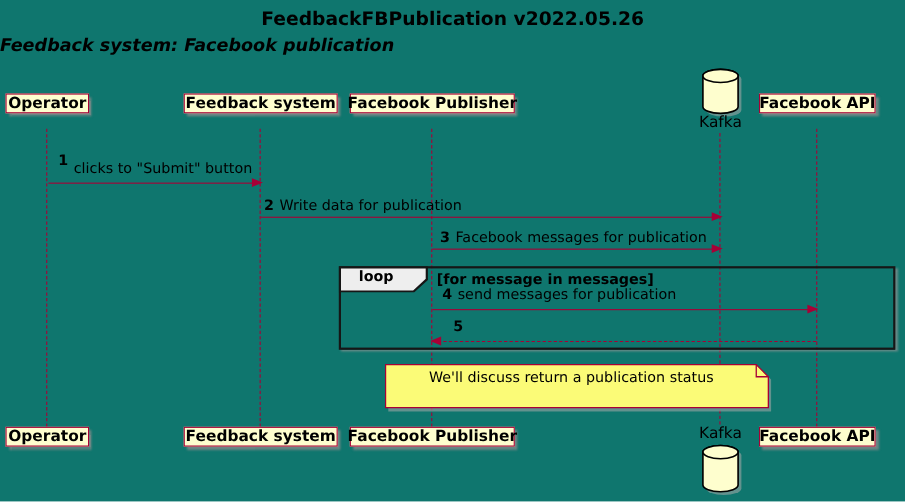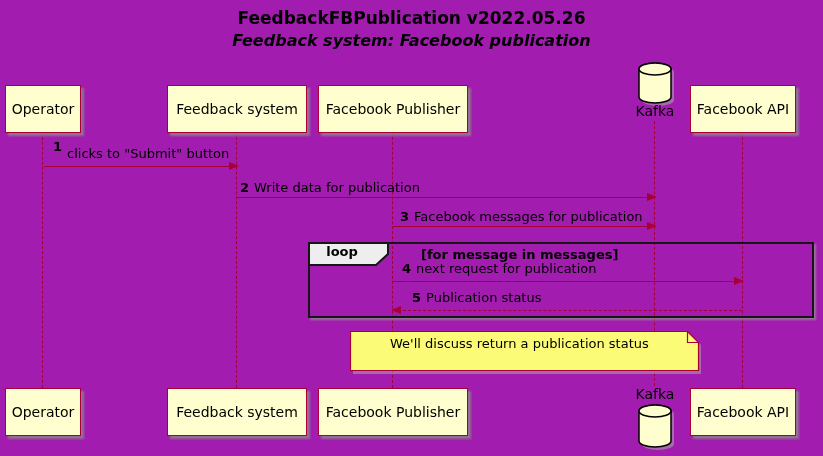--- a/index.html
+++ b/index.html
@@ -1,33 +1,33 @@
 <!DOCTYPE html>
 <html><head>
 <meta charset="utf-8">
 <style>
   html,body{margin:0;padding:0;background:#ffffff;}
   .canvas{
-    position:relative;width:823px;height:456px;background:#a21caf;
+    position:relative;width:823px;height:456px;background:#0f766e;
     font-family:"DejaVu Sans", sans-serif;color:#000;overflow:hidden;
   }
   .title{
     position:absolute;left:0;right:0;top:8px;text-align:center;
     font-size:17px;font-weight:bold;
   }
   .subtitle{
-    position:absolute;left:0;right:0;top:31px;text-align:center;
+    position:absolute;left:0;right:0;top:31px;text-align:left;
     font-size:16px;font-style:italic;font-weight:bold;
   }
   .pbox{
-    position:absolute;height:48px;box-sizing:border-box;
+    position:absolute;height:18px;box-sizing:border-box;
     background:#FEFECE;border:1.6px solid #A80036;
     box-shadow:3px 3px 2px rgba(140,140,140,.75);
     display:flex;align-items:center;justify-content:center;
-    font-size:14px;z-index:3;white-space:nowrap;
+    font-size:14px;z-index:3;white-space:nowrap;font-weight:bold;
   }
   .lifeline{
     position:absolute;width:0;border-left:1px dashed #A80036;z-index:1;
   }
   .msg{
     position:absolute;font-size:13px;white-space:nowrap;z-index:3;
     display:flex;align-items:center;
   }
   .msg .num{font-weight:bold;margin-right:5px;}
   .msg .lines{line-height:15px;}
@@ -51,21 +51,21 @@
     border:2px solid #161616;box-sizing:border-box;z-index:2;
     box-shadow:2px 2px 2px rgba(150,150,150,.7);
   }
   .loop-tab{position:absolute;left:-2px;top:-2px;z-index:3;}
   .loop-tab-text{
     position:absolute;left:-2px;top:0px;width:68px;text-align:center;
     font-size:13px;font-weight:bold;z-index:4;
   }
   .guard{
     position:absolute;left:87px;top:3px;font-size:13px;font-weight:bold;
-    white-space:nowrap;z-index:3;margin-left:24px;
+    white-space:nowrap;z-index:3;
   }
   .note{position:absolute;left:350px;top:331px;z-index:4;}
   .note-text{
     position:absolute;left:40px;top:5px;font-size:13px;line-height:16px;
     white-space:nowrap;z-index:5;text-align:right;
   }
   .kafka-label{
     position:absolute;width:80px;text-align:center;font-size:14px;z-index:3;
   }
   .cyl{position:absolute;z-index:3;}
@@ -138,29 +138,28 @@
       <svg width="82" height="24" viewBox="0 0 82 24">
         <path d="M1 1 L80 1 L80 12 L68 23 L1 23 Z" fill="#EEEEEE" stroke="#161616" stroke-width="2"></path>
       </svg>
     </div>
     <div class="loop-tab-text">loop</div>
     <div class="guard">[for message in messages]</div>
   </div>
 
   <div class="msg" style="left:402px;top:261px;">
     <span class="num">4</span>
-    <span>next request for publication</span>
+    <span>send messages for publication</span>
   </div>
   <div class="arrow" style="left:393px;top:281px;width:349px;">
     <span class="head right"></span>
   </div>
 
   <div class="msg" style="left:412px;top:290px;">
     <span class="num">5</span>
-    <span>Publication status</span>
   </div>
   <div class="arrow dashed" style="left:393px;top:310px;width:349px;">
     <span class="head left"></span>
   </div>
 
   <div class="note">
     <svg width="353" height="44" viewBox="0 0 353 44">
       <path d="M3 3 L340 3 L351 14 L351 43 L3 43 Z" fill="#AAAAAA" opacity="0.55"></path>
       <path d="M0.5 0.5 L337.5 0.5 L348.5 11.5 L348.5 39.5 L0.5 39.5 Z" fill="#FBFB77" stroke="#A80036" stroke-width="1.2"></path>
       <path d="M337.5 0.5 L337.5 11.5 L348.5 11.5" fill="none" stroke="#A80036" stroke-width="1.2"></path>

